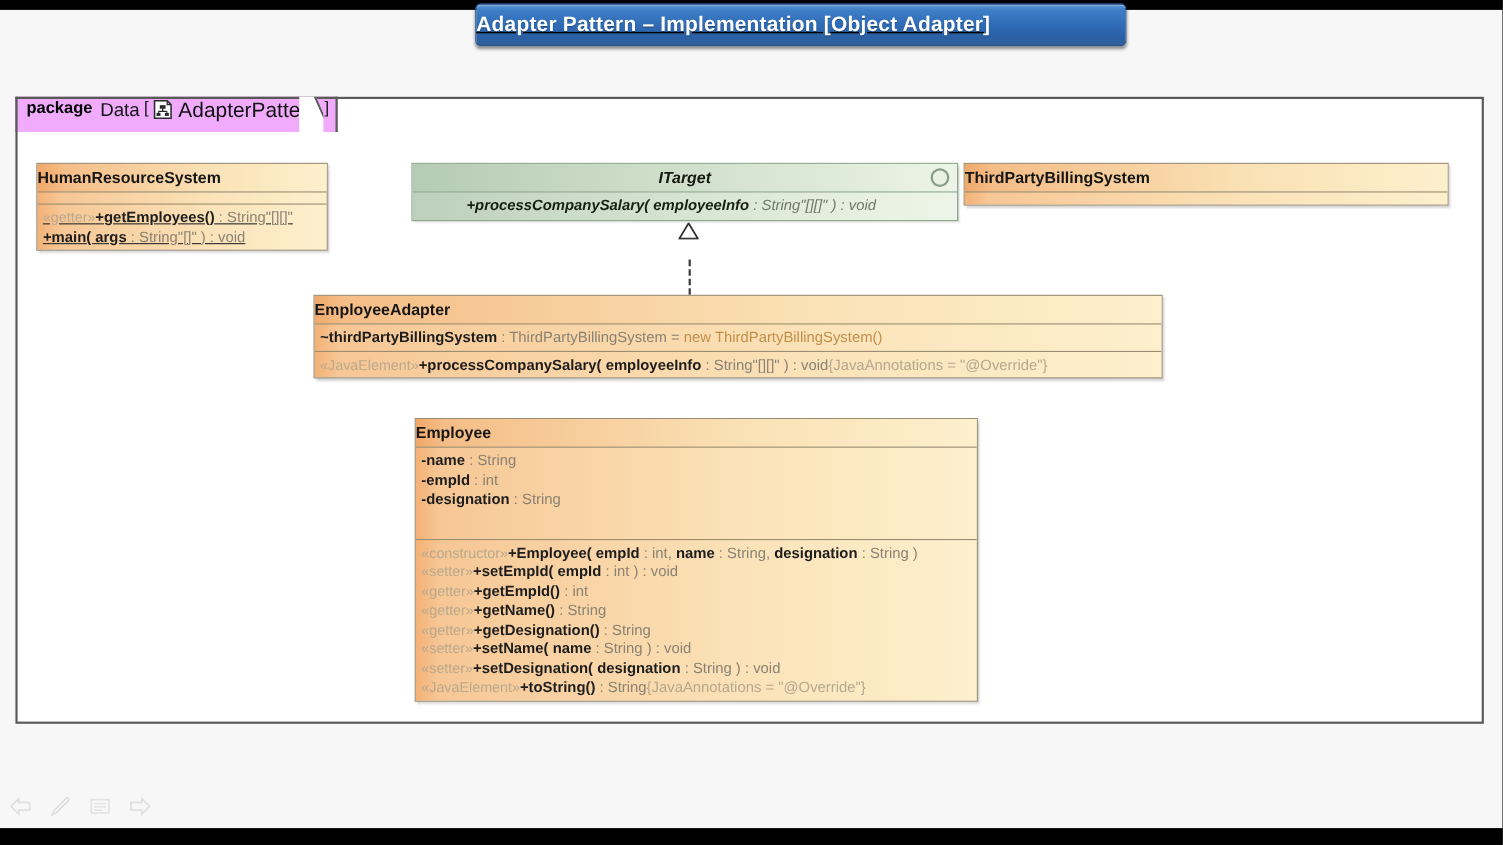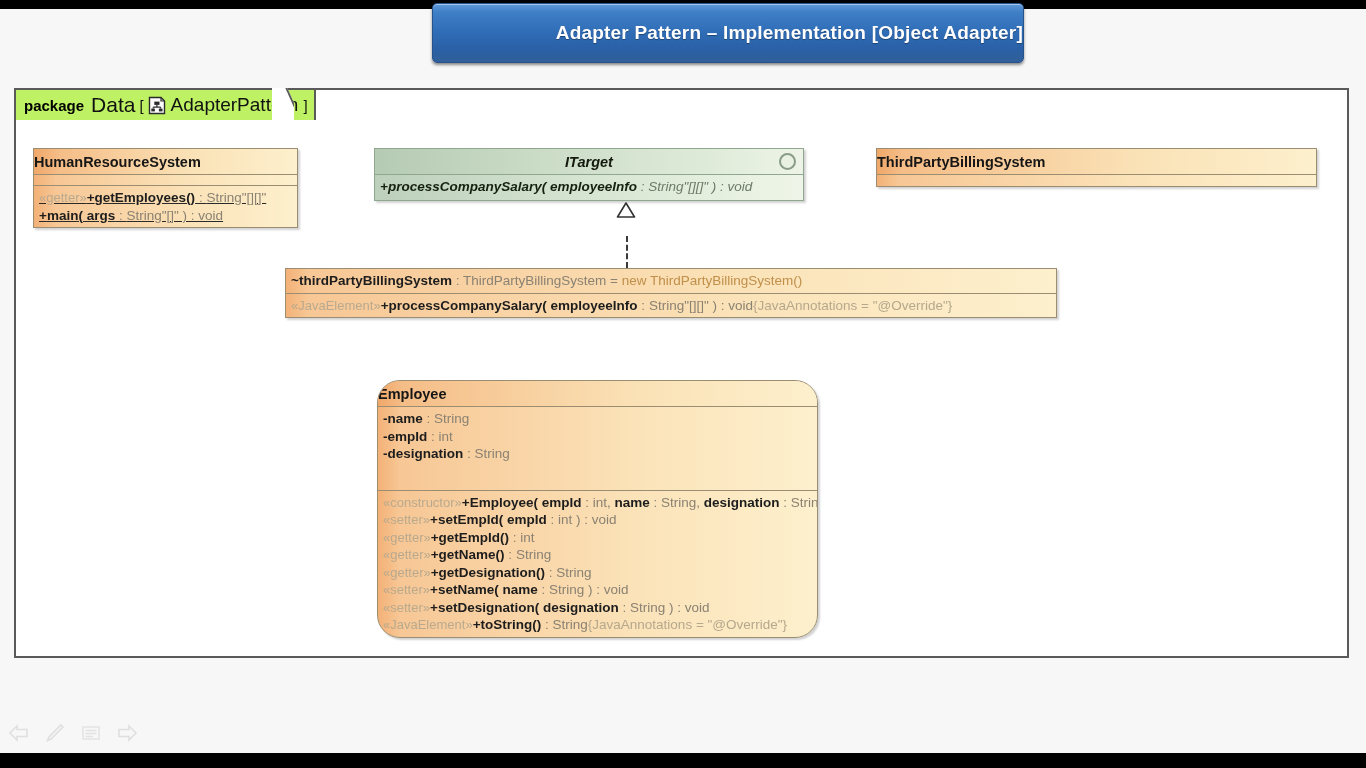--- a/index.html
+++ b/index.html
@@ -20,26 +20,26 @@
     background: #000;
   }
   .canvas {
     position: absolute; left: 0; top: 9px; width: 1366px; height: 744px;
     background: #f7f7f7;
   }
 
   
   .title-banner {
     position: absolute; left: 432px; top: 3px;
-    width: 592px; height: 60px;
+    width: 592px; height: 39px;
     border-radius: 5px;
     background: linear-gradient(to bottom, #5f9ad8 0%, #3f7fc6 14%, #2f6cb6 50%, #2a60a6 78%, #315f98 100%);
     border: 1px solid #27538c;
     box-shadow: 0 2px 3px rgba(0,0,0,0.45), inset 0 1px 0 rgba(255,255,255,0.45);
-    display: flex; align-items: center; justify-content: flex-end;
+    display: flex; align-items: center; justify-content: flex-start; text-decoration: underline;
   }
   .title-banner span {
     color: #ffffff;
     font-size: 19px;
     font-weight: bold;
     letter-spacing: 0.2px;
     text-shadow: 0 1px 1px rgba(0,0,0,0.35);
     white-space: nowrap;
   }
 
@@ -48,27 +48,27 @@
     position: absolute; left: 14px; top: 88px;
     width: 1335px; height: 570px;
     border: 2px solid #5a5a5a;
     background: #ffffff;
   }
   .pkg-tab {
     position: absolute; left: 14px; top: 88px;
     height: 32px;
     border: 2px solid #5a5a5a;
     border-bottom: none;
-    background: #bef264;
-    display: flex; align-items: center;
+    background: #f0abfc;
+    display: flex; align-items: flex-start;
     padding: 0 4px 0 8px;
     white-space: nowrap;
   }
   .pkg-tab .kw { font-size: 15px; font-weight: bold; color: #000; }
-  .pkg-tab .nm { font-size: 21px; color: #111; margin-left: 7px; }
+  .pkg-tab .nm { font-size: 17px; color: #111; margin-left: 7px; }
   .pkg-tab .brk { font-size: 15px; color: #111; margin-left: 4px; }
   .pkg-tab .brk2 { font-size: 15px; color: #111; margin-left: 5px; margin-right:2px;}
   .pkg-tab .ref { font-size: 19px; color: #111; margin-left: 5px; }
   .pkg-tab-fold {
     position: absolute; left: 272px; top: 88px;
     width: 22px; height: 32px;
     overflow: hidden;
   }
   .pkg-tab-fold:after {
     content: ""; position: absolute; left: -12px; top: -2px;
@@ -116,41 +116,41 @@
   .st { color: #b9a98e; font-size: 13px; }
   .tp { color: #8a8273; }
   .op { color: #1d1d1d; font-weight: bold; }
   .an { color: #b6a88d; }
   .kwnew { color: #c08f4a; }
 
   
   #cls-hrs  { left: 33px;  top: 148px; width: 265px; }
   #cls-tpbs { left: 876px; top: 148px; width: 441px; }
   #cls-adapter { left: 285px; top: 268px; width: 772px; }
-  #cls-employee { left: 377px; top: 380px; width: 441px; border-radius: 23px; }
+  #cls-employee { left: 377px; top: 380px; width: 512px; }
 
   
   #cls-itarget {
-    position: absolute; left: 374px; top: 148px; width: 430px;
+    position: absolute; left: 374px; top: 148px; width: 497px;
     border: 1px solid #8fa78f;
     background: linear-gradient(to right, #bcd0bb 0px, #cbdcc8 28%, #e3eedd 75%, #eef5e8 100%);
     box-shadow: 2px 2px 2px rgba(0,0,0,0.18);
     overflow: hidden;
   }
   #cls-itarget .hdr {
     height: 26px;
     background: linear-gradient(to right, #b6cbb4 0px, #c6d8c2 30%, #dfebd9 78%, #edf4e7 100%);
     border-bottom: 1px solid #8fa78f;
     display: flex; align-items: center; justify-content: center;
     position: relative;
   }
   #cls-itarget .hdr .nm {
     font-size: 14.5px; font-weight: bold; font-style: italic; color: #14180f;
   }
-  #cls-itarget .compart { padding: 3px 4px 4px 5px; }
+  #cls-itarget .compart { padding: 3px 4px 4px 5px; margin-left: 44px; }
   #cls-itarget .row {
     font-size: 13.5px; line-height: 18px; font-style: italic;
     color: #1f2a1c; white-space: nowrap;
   }
   #cls-itarget .op { font-weight: bold; color: #15200f; }
   #cls-itarget .tp { color: #6d7a68; }
   .iface-circle {
     position: absolute; right: 7px; top: 4px;
     width: 17px; height: 17px; border-radius: 50%;
     border: 2px solid #8a9c87; background: #e9f1e3;
@@ -235,20 +235,23 @@
     </div>
     <div class="compart empty"></div>
   </div>
 
   <svg class="conn-arrow-outline" viewBox="0 0 20 16">
     <path d="M10 1 L18.5 15 L1.5 15 Z" fill="#ffffff" stroke="#333333" stroke-width="1.6" stroke-linejoin="round"></path>
   </svg>
   <div class="conn-line"></div>
 
   <div class="uml" id="cls-adapter">
+    <div class="hdr">
+      <span class="nm">EmployeeAdapter</span>
+    </div>
     <div class="compart">
       <div class="row"><span class="op">~</span><span class="op">thirdPartyBillingSystem</span><span class="tp"> : </span><span class="tp">ThirdPartyBillingSystem = </span><span class="kwnew">new ThirdPartyBillingSystem()</span></div>
     </div>
     <div class="compart">
       <div class="row"><span class="st">«JavaElement»</span><span class="op">+</span><span class="op">processCompanySalary( employeeInfo</span><span class="tp"> : </span><span class="tp">String"[][]" ) : void</span><span class="an">{JavaAnnotations = "@Override"}</span></div>
     </div>
   </div>
 
   <div class="uml" id="cls-employee">
     <div class="hdr">

